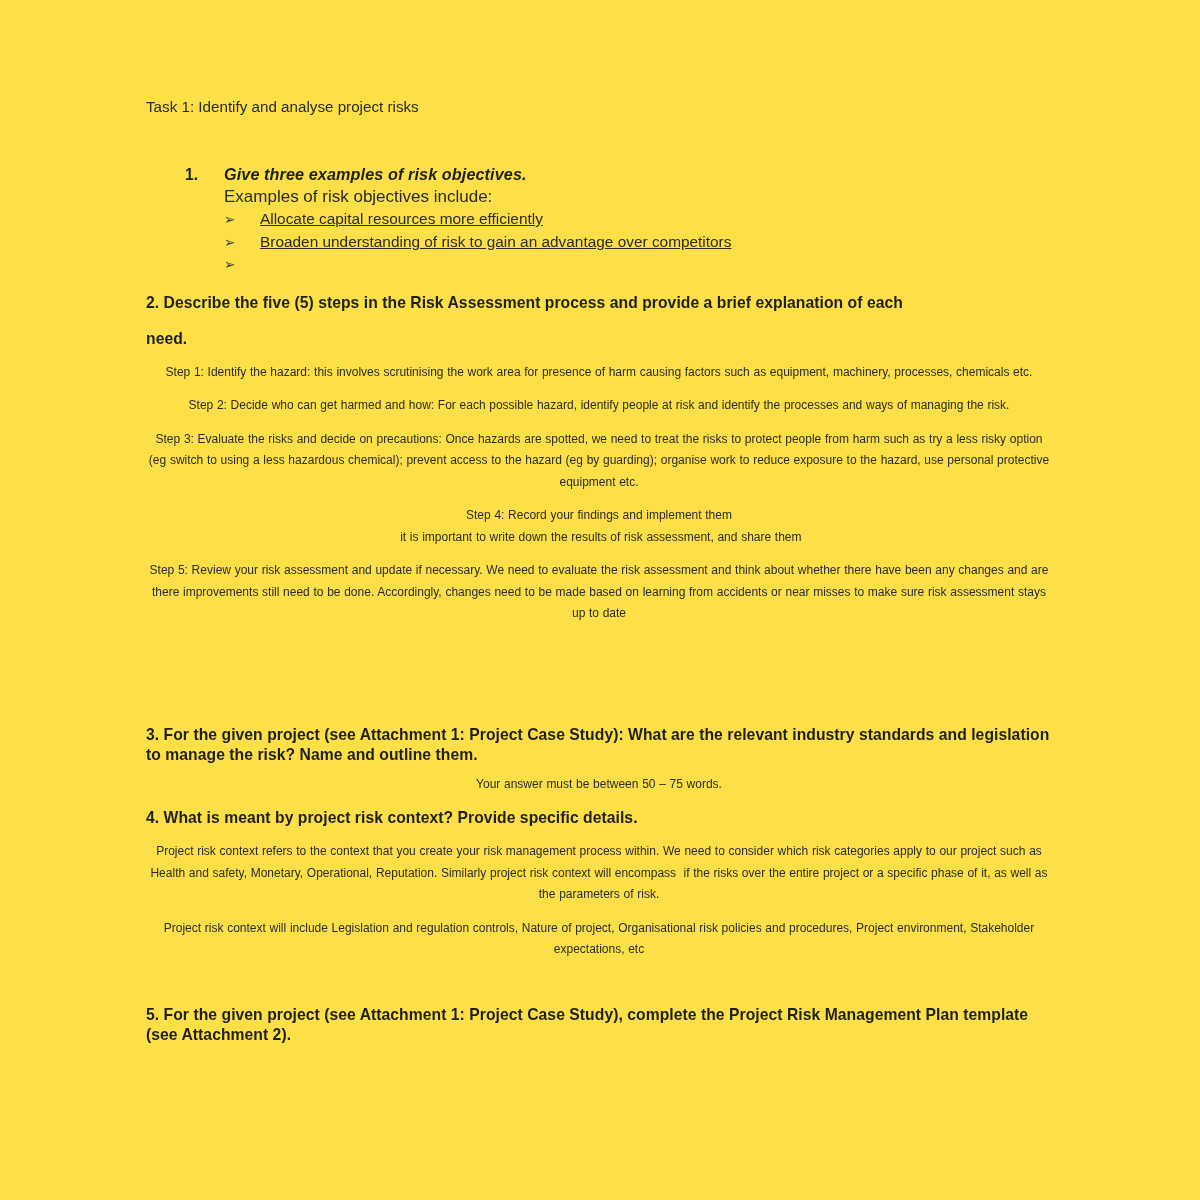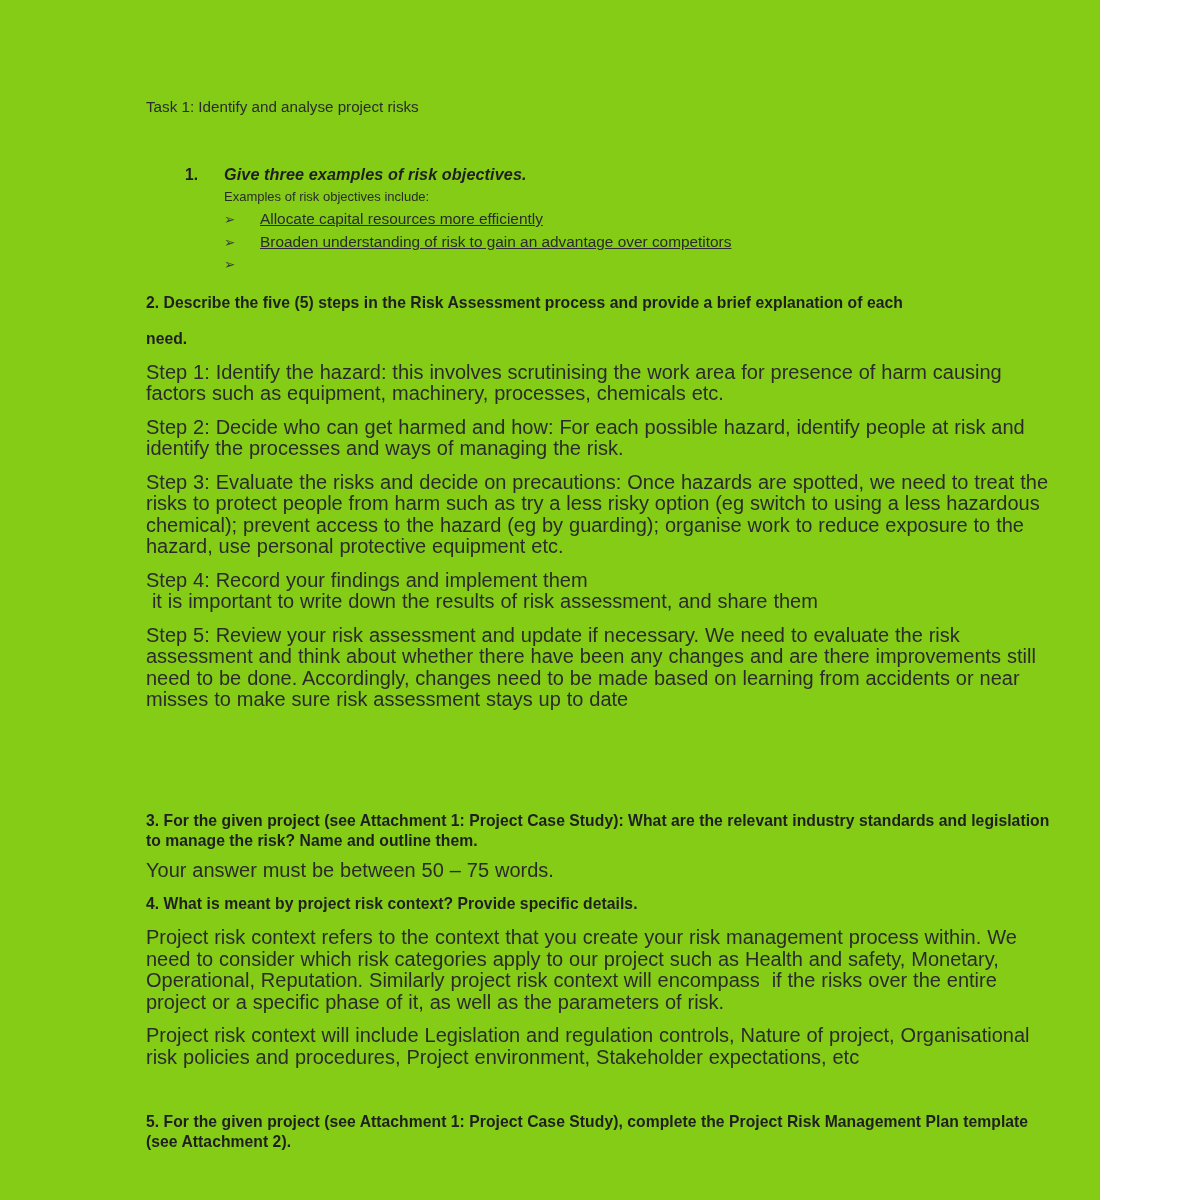--- a/index.html
+++ b/index.html
@@ -10,40 +10,40 @@
   }
   body {
     width: 1200px;
     height: 1200px;
     overflow: hidden;
     font-family: "Liberation Sans", sans-serif;
     color: #262626;
   }
   .page {
     position: relative;
-    width: 1100px;
+    width: 1200px;
     height: 1200px;
-    background: #84cc16;
+    background: #fde047;
     box-sizing: border-box;
     padding: 12px;
   }
   .content {
     position: absolute;
     left: 146px;
     top: 96px;
     width: 906px;
   }
 
   
   .para {
-    font-size: 20px;
+    font-size: 12px;
     line-height: 21.5px;
     color: #2b2b2b;
     margin: 0 0 12px 0;
-    text-align: left;
+    text-align: center;
     white-space: pre-wrap;
     word-spacing: 0.35px;
   }
 
   
   .doc-title {
     font-size: 15.2px;
     line-height: 21px;
     color: #2b2b2b;
     margin: 0 0 46px 0;
@@ -70,21 +70,21 @@
   .num-heading {
     font-size: 16.2px;
     line-height: 23px;
     font-weight: bold;
     color: #1f1f1f;
     letter-spacing: 0.1px;
     font-style: italic;
   }
   .sub-line {
     margin-left: 78px;
-    font-size: 13px;
+    font-size: 17px;
     line-height: 22px;
     color: #2b2b2b;
   }
 
   
   .bullet-list {
     list-style: none;
     margin: 0;
     padding: 0;
   }

